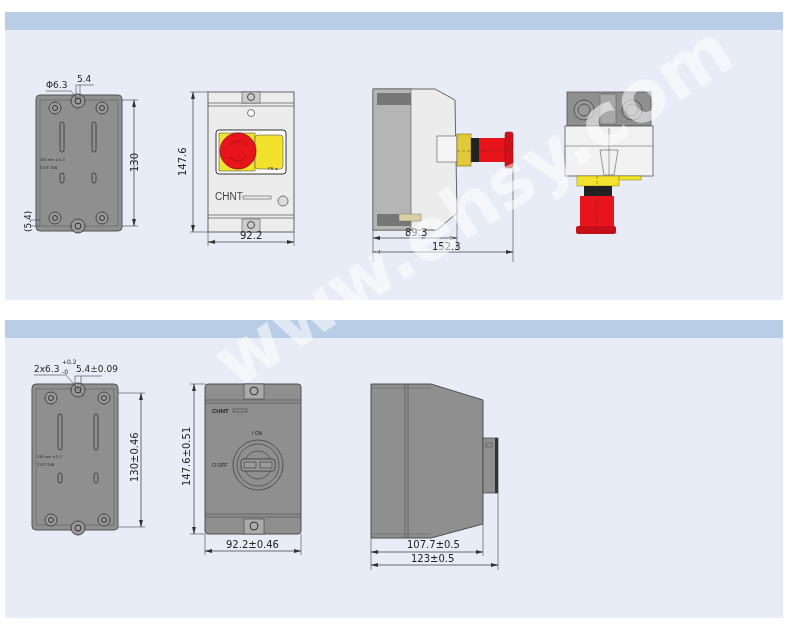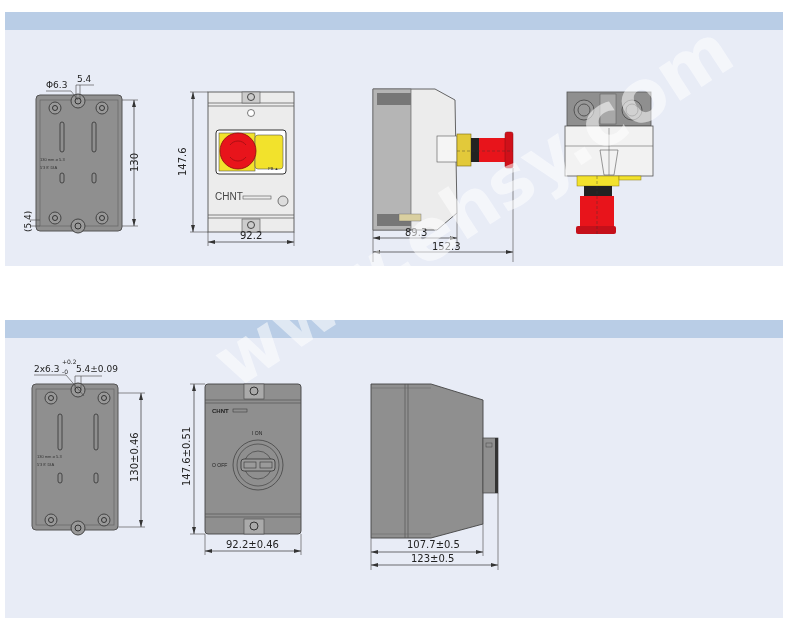--- a/index.html
+++ b/index.html
@@ -14,21 +14,21 @@
   .tiny{font-family:"Liberation Sans",sans-serif;font-size:4px;fill:#333;}
   .wm{font-family:"DejaVu Sans",sans-serif;font-size:72px;fill:#ffffff;opacity:0.55;font-weight:bold;}
 </style>
 </head>
 <body>
 
 <div class="section" style="top:12px;height:288px;">
   <div class="sec-header">
     <span class="sec-title">NS2-MC01</span>
   </div>
-  <div class="sec-body" style="height:236px;">
+  <div class="sec-body" style="height:270px;">
     <svg width="778" height="270" viewBox="0 0 778 270">
 
       <g transform="translate(-5,-30)">
         <rect x="36" y="95" width="86" height="136" rx="4" fill="#8f8f8f" stroke="#555" stroke-width="1"></rect>
         <rect x="40" y="100" width="78" height="126" fill="none" stroke="#6a6a6a" stroke-width="0.8"></rect>
         <circle cx="55" cy="108" r="6" fill="#999" stroke="#444"></circle>
           <circle cx="55" cy="108" r="2.5" fill="none" stroke="#333"></circle>
         <circle cx="102" cy="108" r="6" fill="#999" stroke="#444"></circle>
           <circle cx="102" cy="108" r="2.5" fill="none" stroke="#333"></circle>
         <circle cx="55" cy="218" r="6" fill="#999" stroke="#444"></circle>

